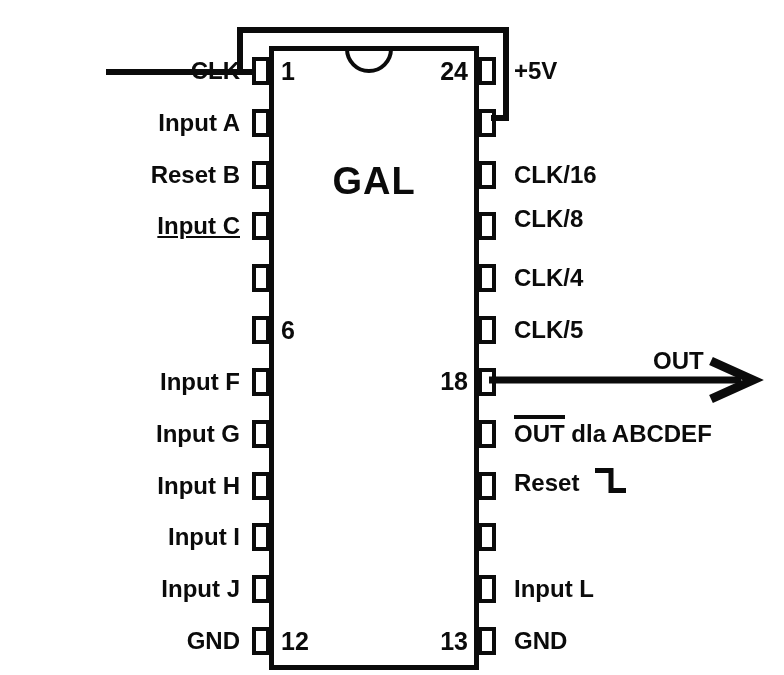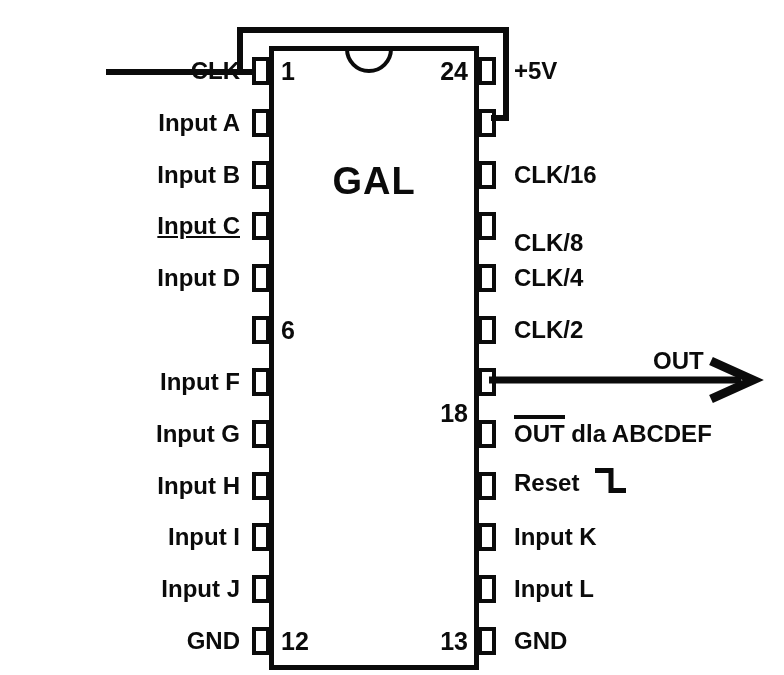--- a/index.html
+++ b/index.html
@@ -42,21 +42,21 @@
 <body>
 
 <div class="canvas">
 
   <div class="chip"></div>
   <div class="chip-title" style="top:159px;">GAL</div>
 
   <div class="pinnum inl" style="top:57px;">1</div>
   <div class="pinnum inr" style="top:57px; text-align:right;">24</div>
   <div class="pinnum inl" style="top:316px;">6</div>
-  <div class="pinnum inr" style="top:367px; margin-top:32px;">18</div>
+  <div class="pinnum inr" style="top:367px; ">18</div>
   <div class="pinnum inl" style="top:627px;">12</div>
   <div class="pinnum inr" style="top:627px; text-align:right;">13</div>
 
   <div class="pinbox l" style="top:57px;"></div>
   <div class="pinbox l" style="top:109px;"></div>
   <div class="pinbox l" style="top:161px;"></div>
   <div class="pinbox l" style="top:212px;"></div>
   <div class="pinbox l" style="top:264px;"></div>
   <div class="pinbox l" style="top:316px;"></div>
   <div class="pinbox l" style="top:368px;"></div>
@@ -74,48 +74,46 @@
   <div class="pinbox r" style="top:316px;"></div>
   <div class="pinbox r" style="top:368px;"></div>
   <div class="pinbox r" style="top:420px;"></div>
   <div class="pinbox r" style="top:472px;"></div>
   <div class="pinbox r" style="top:523px;"></div>
   <div class="pinbox r" style="top:575px;"></div>
   <div class="pinbox r" style="top:627px;"></div>
 
   <div class="lbl left" style="top:56px;">CLK</div>
   <div class="lbl left" style="top:108px;">Input A</div>
-  <div class="lbl left" style="top:160px;">Input B</div>
+  <div class="lbl left" style="top:160px;">Reset B</div>
   <div class="lbl left" style="top:211px;text-decoration:underline;">Input C</div>
-  <div class="lbl left" style="top:263px;">Input D</div>
   <div class="lbl left" style="top:367px;">Input F</div>
   <div class="lbl left" style="top:419px;">Input G</div>
   <div class="lbl left" style="top:471px;">Input H</div>
   <div class="lbl left" style="top:522px;">Input I</div>
   <div class="lbl left" style="top:574px;">Input J</div>
   <div class="lbl left" style="top:626px;">GND</div>
 
   <div class="lbl right" style="top:56px;">+5V</div>
   <div class="lbl right" style="top:160px;">CLK/16</div>
-  <div class="lbl right" style="top:228px;">CLK/8</div>
+  <div class="lbl right" style="top:204px;">CLK/8</div>
   <div class="lbl right" style="top:263px;">CLK/4</div>
-  <div class="lbl right" style="top:315px;">CLK/2</div>
+  <div class="lbl right" style="top:315px;">CLK/5</div>
   <div class="lbl outnet" style="top:346px;">OUT</div>
 
   <div class="lbl right" style="top:419px;">
     <span class="ovl">OUT</span><span> dla ABCDEF</span>
   </div>
 
   <div class="lbl right" style="top:467px;">
     <span>Reset</span><svg class="edge-sym" width="34" height="27" viewBox="0 0 34 27">
         <path d="M 1 3.5 H 17 V 23.5 H 32" fill="none" stroke="#0b0b0b" stroke-width="5"></path>
       </svg>
   </div>
 
-  <div class="lbl right" style="top:522px;">Input K</div>
   <div class="lbl right" style="top:574px;">Input L</div>
   <div class="lbl right" style="top:626px;">GND</div>
 
   <svg class="wires-svg" width="784" height="675" viewBox="0 0 784 675">
     <path d="M 347 49 A 22 22 0 0 0 391 49" fill="none" stroke="#0b0b0b" stroke-width="4"></path>
     <path d="M 106 72 H 252" fill="none" stroke="#0b0b0b" stroke-width="6"></path>
     <path d="M 240 74 V 30 H 506 V 118 H 491" fill="none" stroke="#0b0b0b" stroke-width="6"></path>
     <path d="M 489 380 H 741" fill="none" stroke="#0b0b0b" stroke-width="7"></path>
     <path d="M 711 361 L 753 380 L 711 399" fill="none" stroke="#0b0b0b" stroke-width="9"></path>
   </svg>

